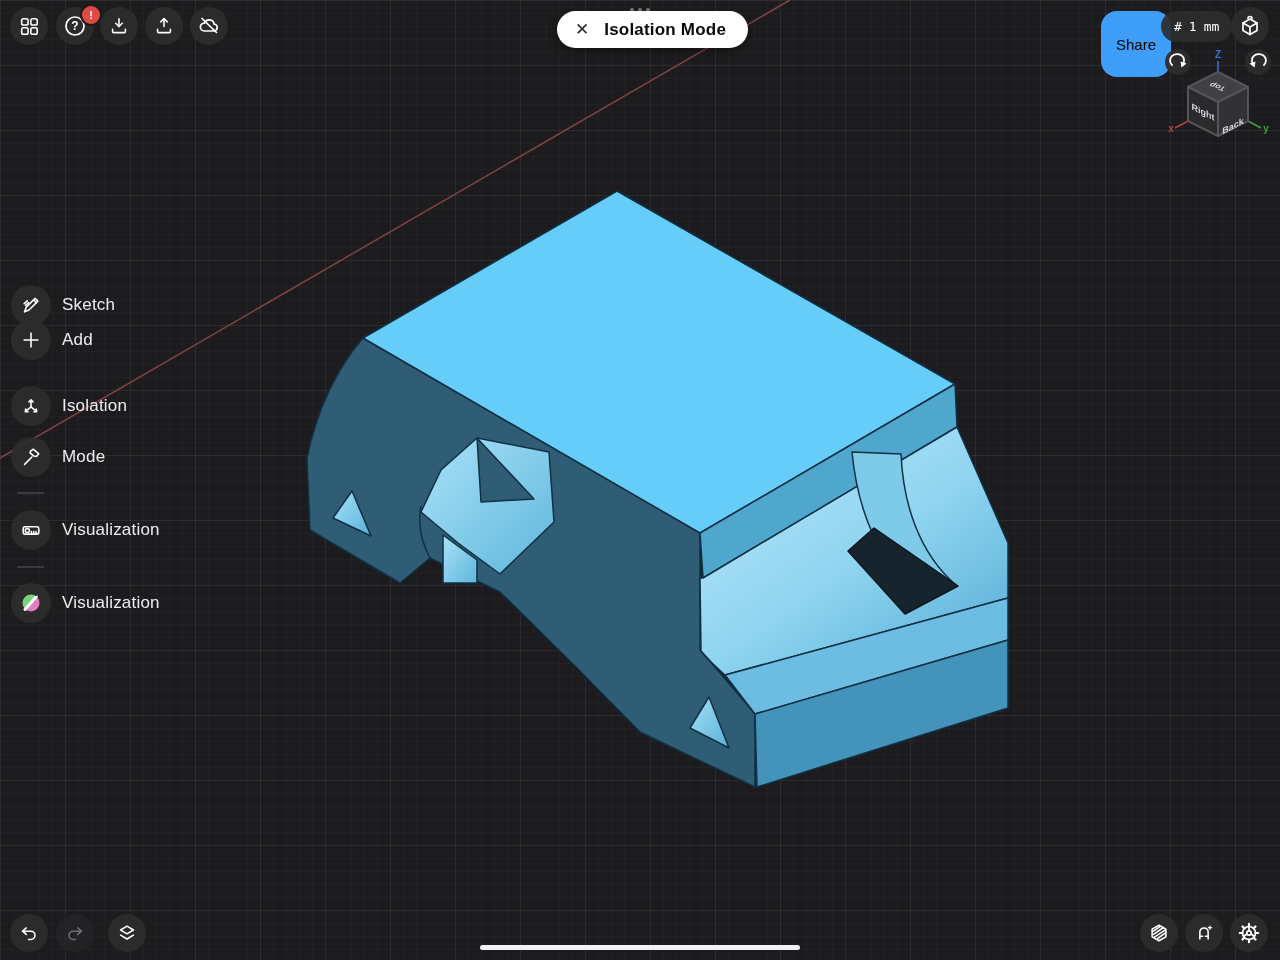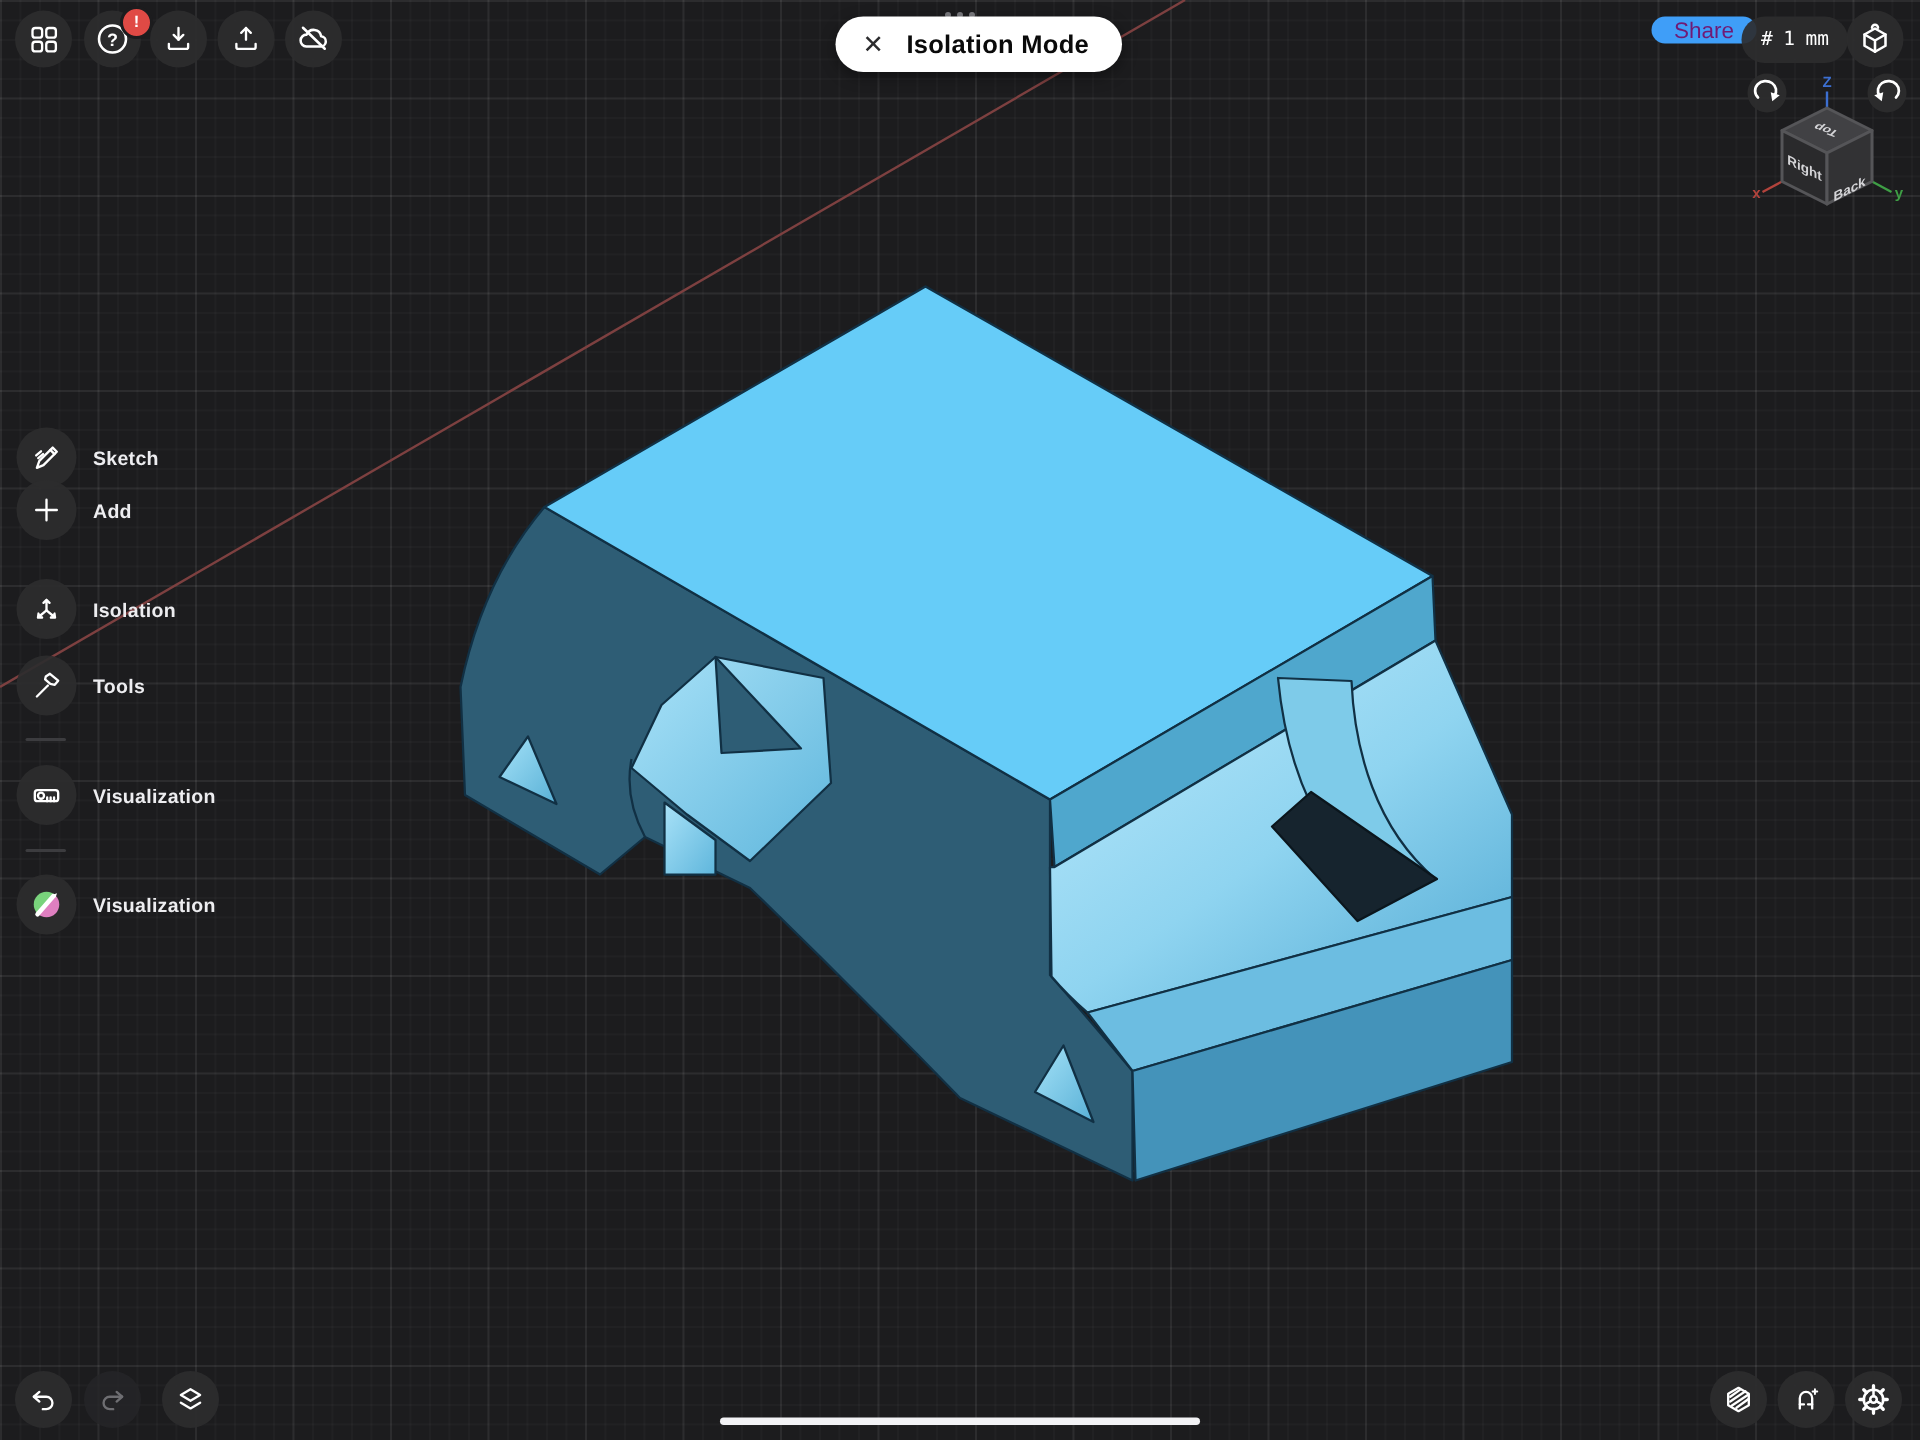--- a/index.html
+++ b/index.html
@@ -25,31 +25,31 @@
     align-items:center;justify-content:center;border:2px solid #1c1c1e;box-sizing:content-box;}
   
   #isolation-pill{position:absolute;left:557px;top:11px;height:37px;border-radius:19px;
     background:#fff;display:flex;align-items:center;gap:15px;padding:0 22px 0 18px;
     box-shadow:0 3px 10px rgba(0,0,0,0.4);}
   #isolation-pill .x{font-size:17px;color:#2c2c2e;font-weight:400;cursor:pointer;}
   #isolation-pill .lbl{font-size:17px;color:#0a0a0a;font-weight:700;letter-spacing:.2px;text-align:right;}
   #window-handle{position:absolute;left:626px;top:8px;width:28px;display:flex;gap:4px;justify-content:center;}
   #window-handle i{width:4px;height:4px;border-radius:50%;background:#7c7c80;}
   
-  #share-btn{position:absolute;left:1101px;top:11px;height:18px;border-radius:16px;
-    background:#3f9ef8;color:#701a75;font-size:15px;font-weight:500;display:flex;
-    align-items:center;padding:0 15px;}
+  #share-btn{position:absolute;left:1101px;top:11px;height:42px;border-radius:16px;
+    background:#3f9ef8;color:#000000;font-size:15px;font-weight:500;display:flex;
+    align-items:center;padding:12px 15px;}
   #units-pill{position:absolute;left:1161px;top:11px;height:31px;border-radius:16px;
     background:rgba(44,44,46,0.92);color:#fff;display:flex;align-items:center;gap:7px;
     padding:0 13px;font-family:"DejaVu Sans Mono","Liberation Mono",monospace;font-size:13px;}
   
   .side-item{position:absolute;left:11px;display:flex;align-items:center;height:40px;}
   .side-ic{width:40px;height:40px;border-radius:50%;background:rgba(44,44,46,0.92);
     display:flex;align-items:center;justify-content:center;margin-right:11px;}
-  .side-lbl{color:#ededf0;font-size:13px;font-weight:700;letter-spacing:.2px;}
+  .side-lbl{color:#ededf0;font-size:17px;font-weight:400;letter-spacing:.2px;}
   .divider{position:absolute;left:17px;width:27px;height:2px;background:#3c3c3f;border-radius:1px;}
   
   #home-indicator{position:absolute;left:480px;top:945px;width:320px;height:5px;
     border-radius:3px;background:#f2f2f5;}
   #model-svg{position:absolute;left:0;top:0;}
   #viewcube-svg{position:absolute;left:1160px;top:45px;}
   text{font-family:"Liberation Sans","DejaVu Sans",sans-serif;}
 </style>
 </head>
 <body>
@@ -243,21 +243,21 @@
   </div>
   <div class="side-item" style="top:437px;">
     <span class="side-ic">
       <svg width="22" height="22" viewBox="0 0 24 24">
           <g class="icon-stroke" stroke-width="1.5">
         <path d="M5,20 L13,12"></path>
             <path d="M11.5,5.5 L14.5,3.5 L20.5,8.5 L18,11.5 L14.8,10.8 L11,7.5 Z"></path>
           </g>
         </svg>
     </span>
-    <span class="side-lbl">Tools</span>
+    <span class="side-lbl">Mode</span>
   </div>
   <div class="divider" style="top:492px;"></div>
   <div class="side-item" style="top:510px;">
     <span class="side-ic">
       <svg width="22" height="22" viewBox="0 0 24 24">
           <g class="icon-stroke" stroke-width="1.4">
         <rect x="3.5" y="8.5" width="17" height="8" rx="2"></rect>
         <circle cx="8" cy="12.5" r="2.2"></circle>
         <path d="M12.5,16.5 V13.8 M15,16.5 V13.8 M17.5,16.5 V13.8"></path>
           </g>

